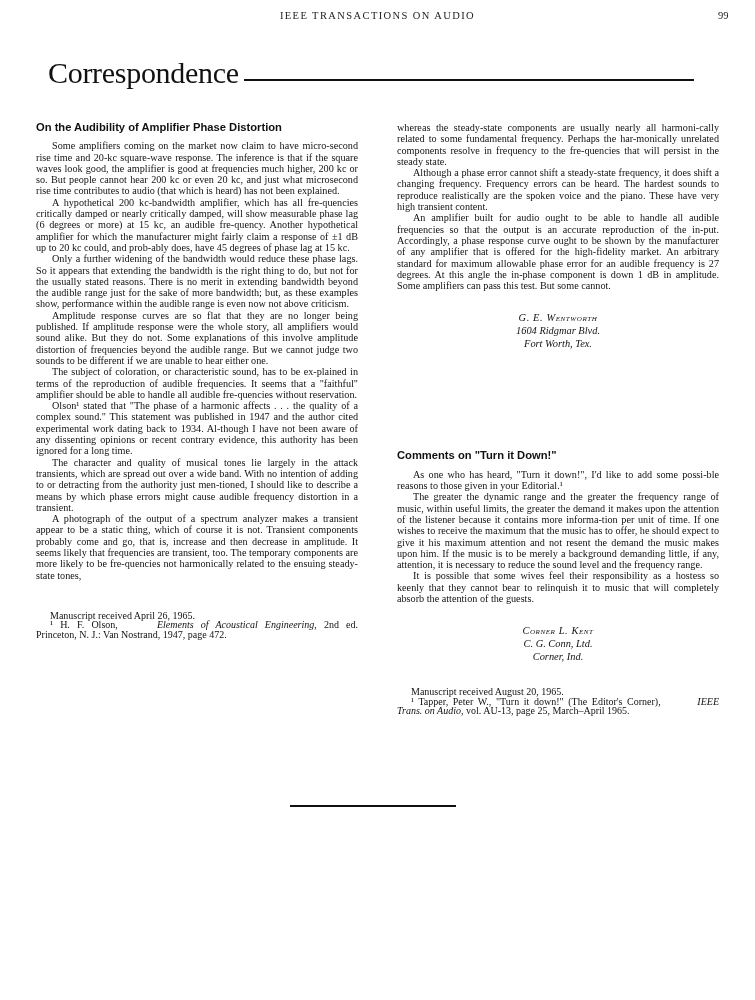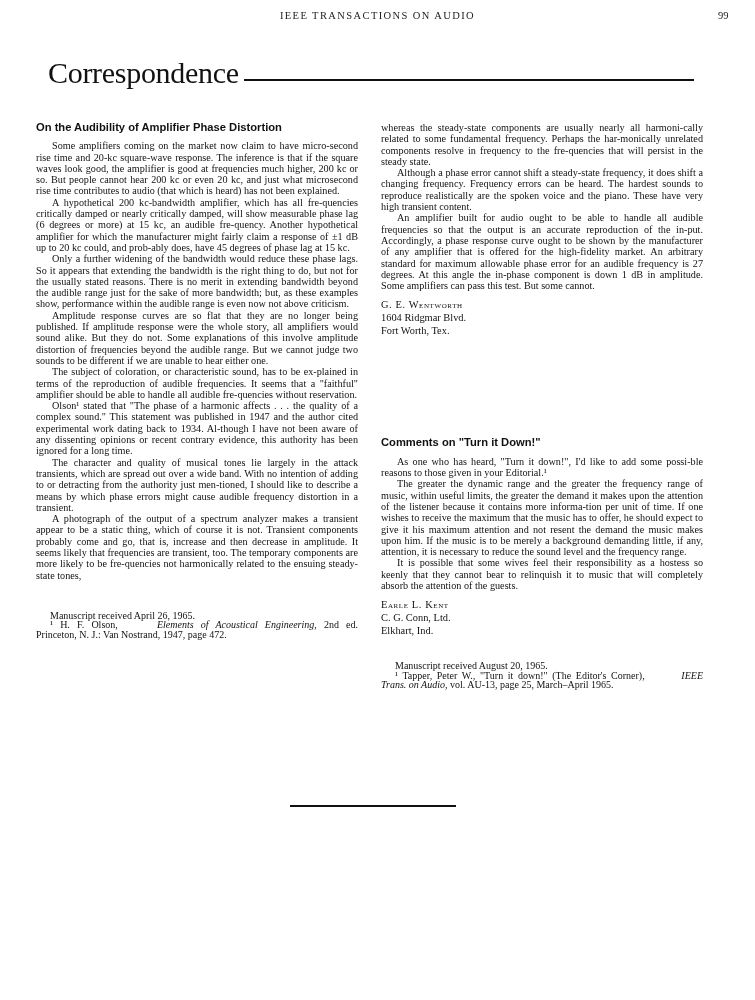--- a/index.html
+++ b/index.html
@@ -3,25 +3,25 @@
   <meta charset="utf-8">
   <style>
     html, body { margin: 0; padding: 0; background: #ffffff; }
     body { width: 755px; height: 1000px; position: relative; overflow: hidden; color: #111; font-family: "Liberation Serif", "DejaVu Serif", serif; }
     .running-head { position: absolute; top: 10px; left: 0; width: 755px; text-align: center; font-size: 10.5px; letter-spacing: 1.4px; color: #222; }
     .page-num { position: absolute; top: 10px; left: 687px; font-size: 10.5px; color: #222; padding-left: 31px; }
     .section-title { position: absolute; top: 58px; left: 48px; font-size: 30px; letter-spacing: -0.3px; color: #111; line-height: 1; }
     .title-rule { position: absolute; top: 79px; left: 244px; width: 450px; height: 2px; background: #111; }
     .col { position: absolute; width: 322px; font-size: 10.2px; line-height: 11.3px; text-align: justify; }
     .col-left { left: 36px; top: 122px; }
-    .col-right { left: 381px; top: 122px; }
+    .col-right { left: 397px; top: 122px; }
     .art-title { font-family: "Liberation Sans", "DejaVu Sans", sans-serif; font-weight: bold; font-size: 11.2px; margin: 0 0 7px 0; color: #111; }
     p.para { margin: 0; text-indent: 16px; }
     p.para.noindent { text-indent: 0; }
-    .sig { text-align: left; margin-top: 7px; line-height: 13px; font-size: 10.4px; }
+    .sig { text-align: center; margin-top: 20px; line-height: 13px; font-size: 10.4px; font-style: italic; }
     .sig .name { font-variant: small-caps; letter-spacing: 0.6px; }
     .footnotes { font-size: 10px; line-height: 9.4px; text-align: justify; }
     .footnotes p { margin: 0; text-indent: 14px; }
     .footnotes i { font-style: italic; padding-left: 32px; }
     .bottom-rule { position: absolute; top: 805px; left: 290px; width: 166px; height: 1.5px; background: #111; }
   </style>
 </head>
 <body>
 
 <div class="running-head">IEEE TRANSACTIONS ON AUDIO</div>
@@ -59,23 +59,23 @@
     <div>1604 Ridgmar Blvd.</div>
     <div>Fort Worth, Tex.</div>
   </div>
 
   <div class="art-title" style="margin-top:100px;">Comments on "Turn it Down!"</div>
   <p class="para">As one who has heard, "Turn it down!", I'd like to add some possi-ble reasons to those given in your Editorial.¹</p>
   <p class="para">The greater the dynamic range and the greater the frequency range of music, within useful limits, the greater the demand it makes upon the attention of the listener because it contains more informa-tion per unit of time. If one wishes to receive the maximum that the music has to offer, he should expect to give it his maximum attention and not resent the demand the music makes upon him. If the music is to be merely a background demanding little, if any, attention, it is necessary to reduce the sound level and the frequency range.</p>
   <p class="para">It is possible that some wives feel their responsibility as a hostess so keenly that they cannot bear to relinquish it to music that will completely absorb the attention of the guests.</p>
 
   <div class="sig">
-    <div class="name">Earle L. Kent</div>
+    <div class="name">Corner L. Kent</div>
     <div>C. G. Conn, Ltd.</div>
-    <div>Elkhart, Ind.</div>
+    <div>Corner, Ind.</div>
   </div>
 
   <div class="footnotes" style="margin-top:24px;">
     <p>Manuscript received August 20, 1965.</p>
     <p>
       <span>¹ Tapper, Peter W., "Turn it down!" (The Editor's Corner), </span><i>IEEE Trans. on Audio</i><span>, vol. AU-13, page 25, March–April 1965.</span>
     </p>
   </div>
 </div>
 

